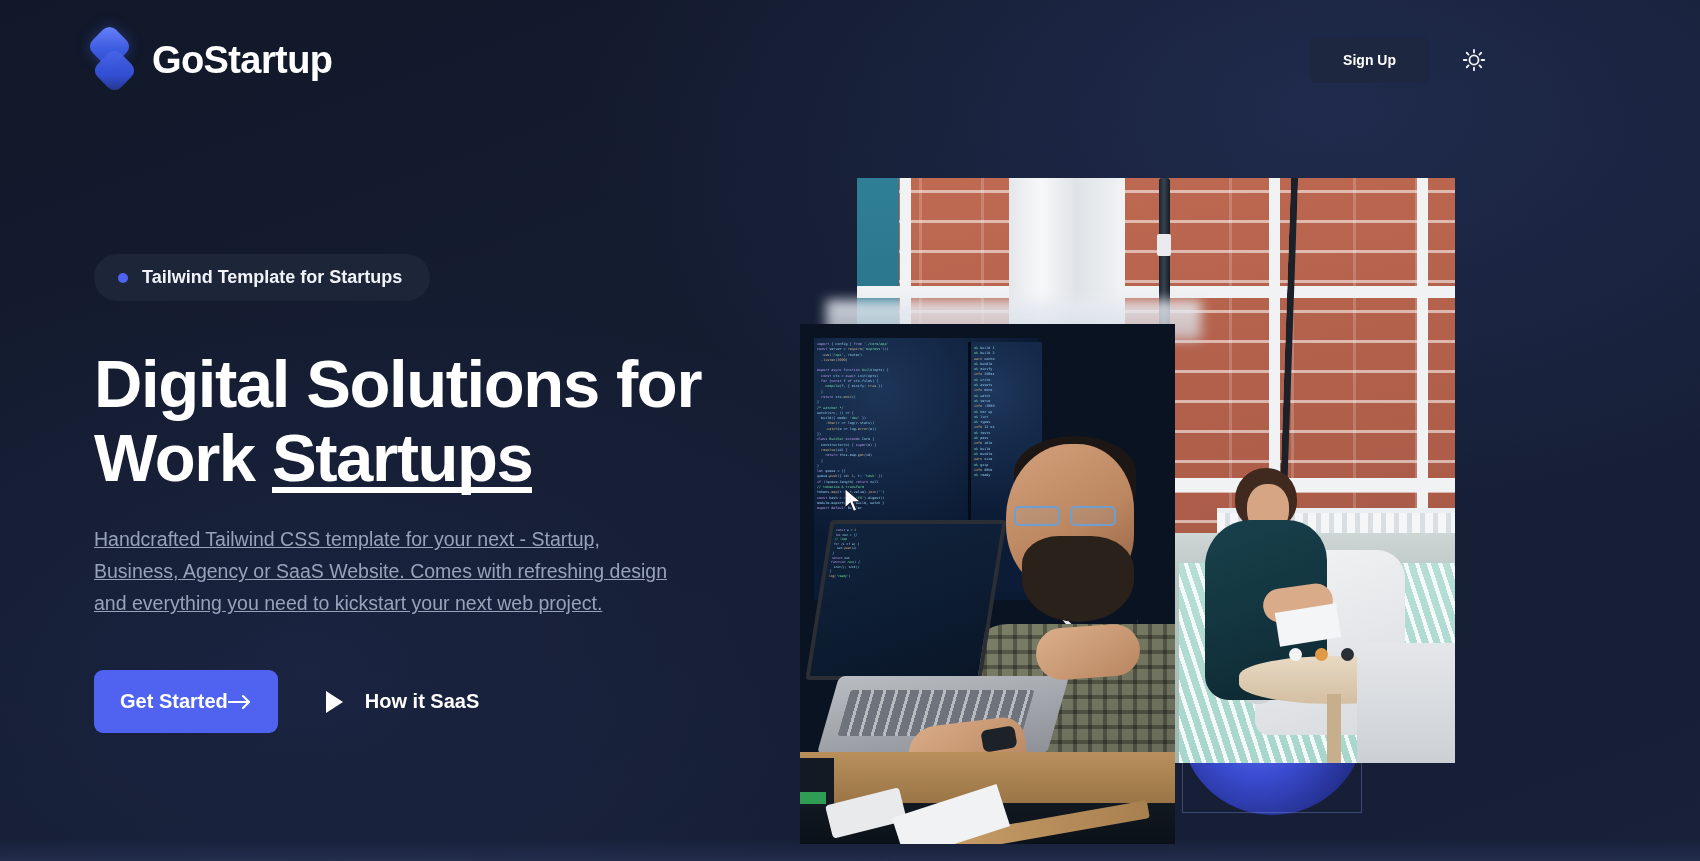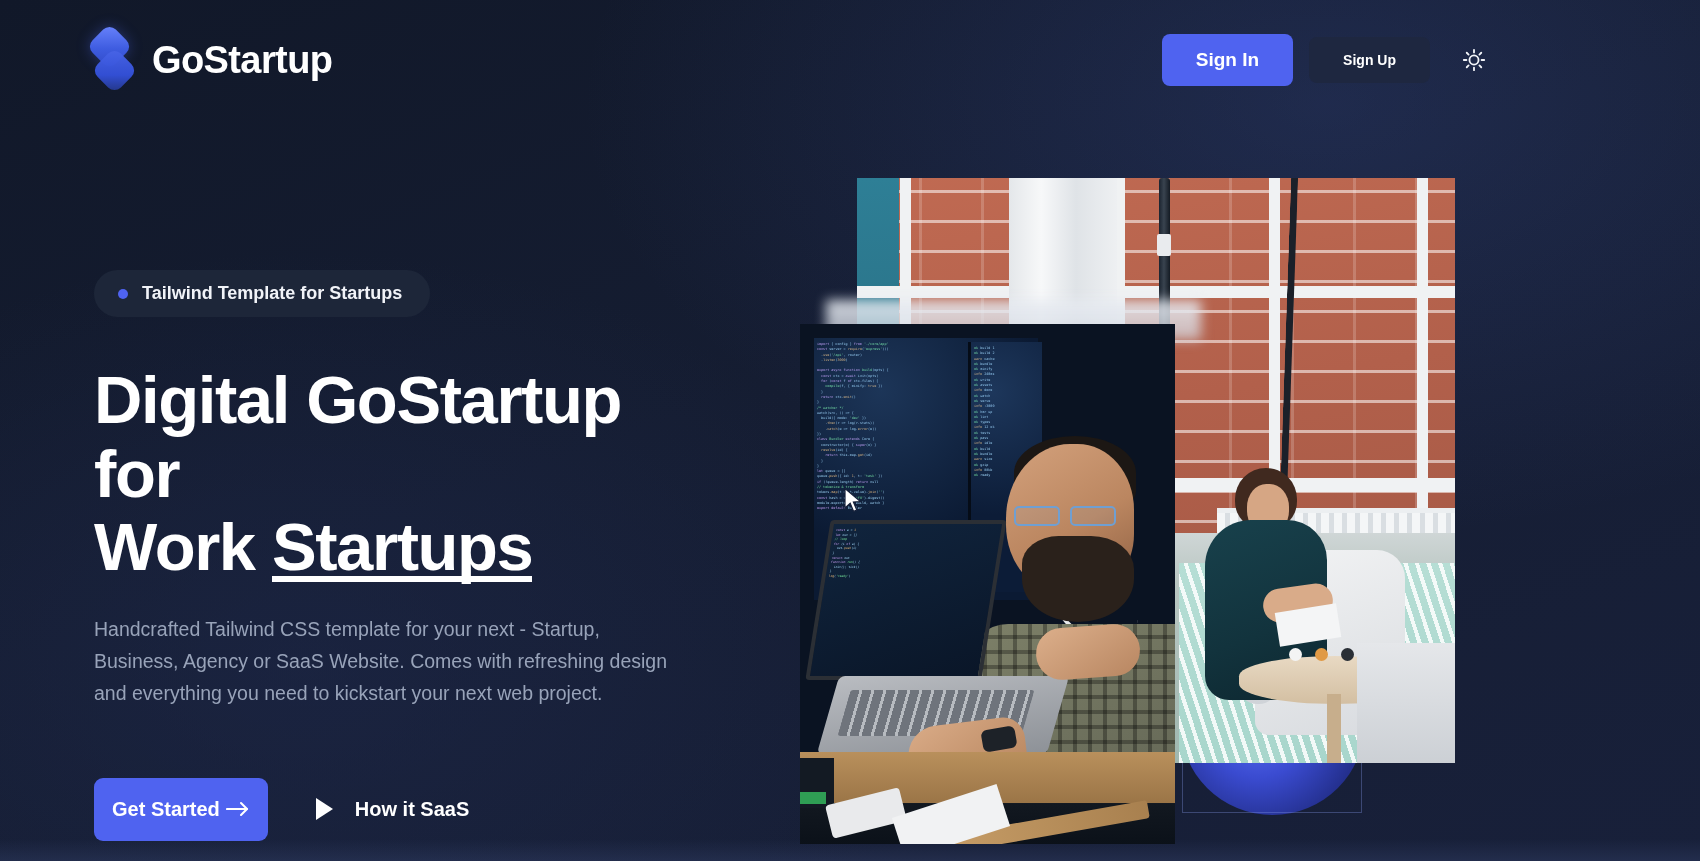--- a/index.html
+++ b/index.html
@@ -138,21 +138,21 @@
     background: transparent;
     border: none;
     cursor: pointer;
     margin-left: 8px;
   }
 
   
   .hero-copy {
     position: absolute;
     left: 94px;
-    top: 270px;
+    top: 254px;
     width: 620px;
     z-index: 30;
   }
 
   .badge {
     display: inline-flex;
     align-items: center;
     gap: 14px;
     background: #1d2639;
     border-radius: 999px;
@@ -191,37 +191,38 @@
     bottom: 2px;
     height: 6px;
     background: #ffffff;
   }
 
   .lede {
     color: #98a3b9;
     font-size: 19.5px;
     line-height: 1.64;
     width: 575px;
-    margin-bottom: 68px;
+    margin-bottom: 50px;
+    text-decoration: underline;
   }
 
   .cta-row {
     display: flex;
     align-items: center;
     gap: 48px;
   }
   .btn-get {
     display: inline-flex;
     align-items: center;
-    gap: 6px;
+    gap: 0;
     background: #4f63f0;
     color: #fff;
     border: none;
     border-radius: 9px;
-    padding: 20px 18px;
+    padding: 20px 26px;
     font-size: 20px;
     font-weight: 700;
     cursor: pointer;
     font-family: inherit;
   }
   .btn-how {
     display: inline-flex;
     align-items: center;
     gap: 22px;
     background: transparent;
@@ -683,40 +684,39 @@
     <div class="brand">
       <div class="logo-mark">
         <span class="lm-top"></span>
         <span class="lm-bot"></span>
       </div>
       <div class="brand-name">GoStartup</div>
     </div>
 
 
     <div class="header-actions">
-      <button class="btn-signin">Sign In</button>
       <button class="btn-signup">Sign Up</button>
       <button class="theme-toggle">
         <svg width="26" height="26" viewBox="0 0 24 24" fill="none" stroke="#f2f4f8" stroke-width="1.7" stroke-linecap="round">
           <circle cx="12" cy="12" r="4.2"></circle>
           <path d="M12 2.6v2.4M12 19v2.4M2.6 12h2.4M19 12h2.4M5.3 5.3l1.7 1.7M17 17l1.7 1.7M18.7 5.3L17 7M7 17l-1.7 1.7"></path>
         </svg>
       </button>
     </div>
   </header>
 
   <section class="hero-copy">
 
     <div class="badge">
       <span class="badge-dot"></span>
       <span class="badge-text">Tailwind Template for Startups</span>
     </div>
 
     <h1 class="headline">
-      <span>Digital GoStartup for</span><br>
+      <span>Digital Solutions for</span><br>
       <span>Work </span><span class="u">Startups</span>
     </h1>
 
     <p class="lede">Handcrafted Tailwind CSS template for your next - Startup, Business, Agency or SaaS Website. Comes with refreshing design and everything you need to kickstart your next web project.</p>
 
     <div class="cta-row">
       <button class="btn-get">
         <span>Get Started</span>
         <svg width="24" height="16" viewBox="0 0 24 16" fill="none" stroke="#ffffff" stroke-width="2.1" stroke-linecap="round" stroke-linejoin="round">
           <path d="M1 8h20"></path>

